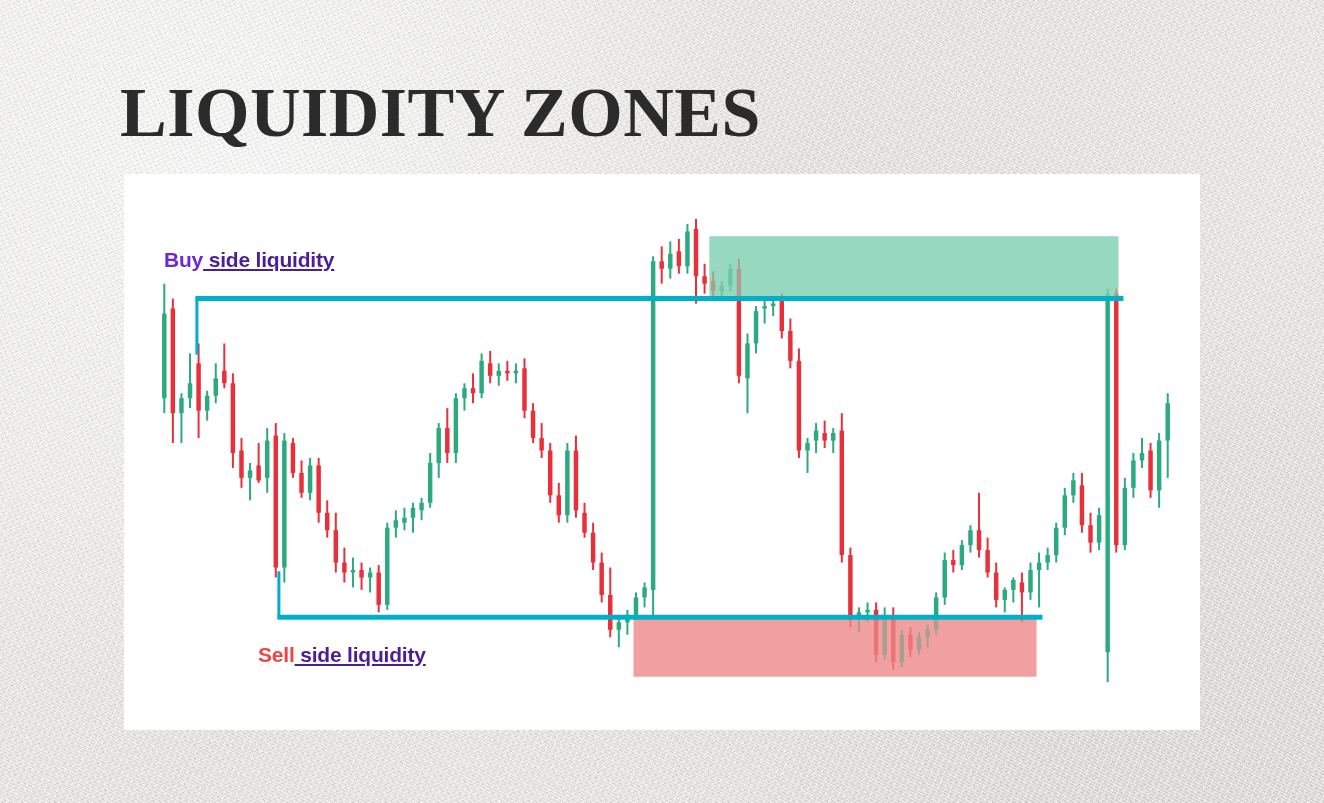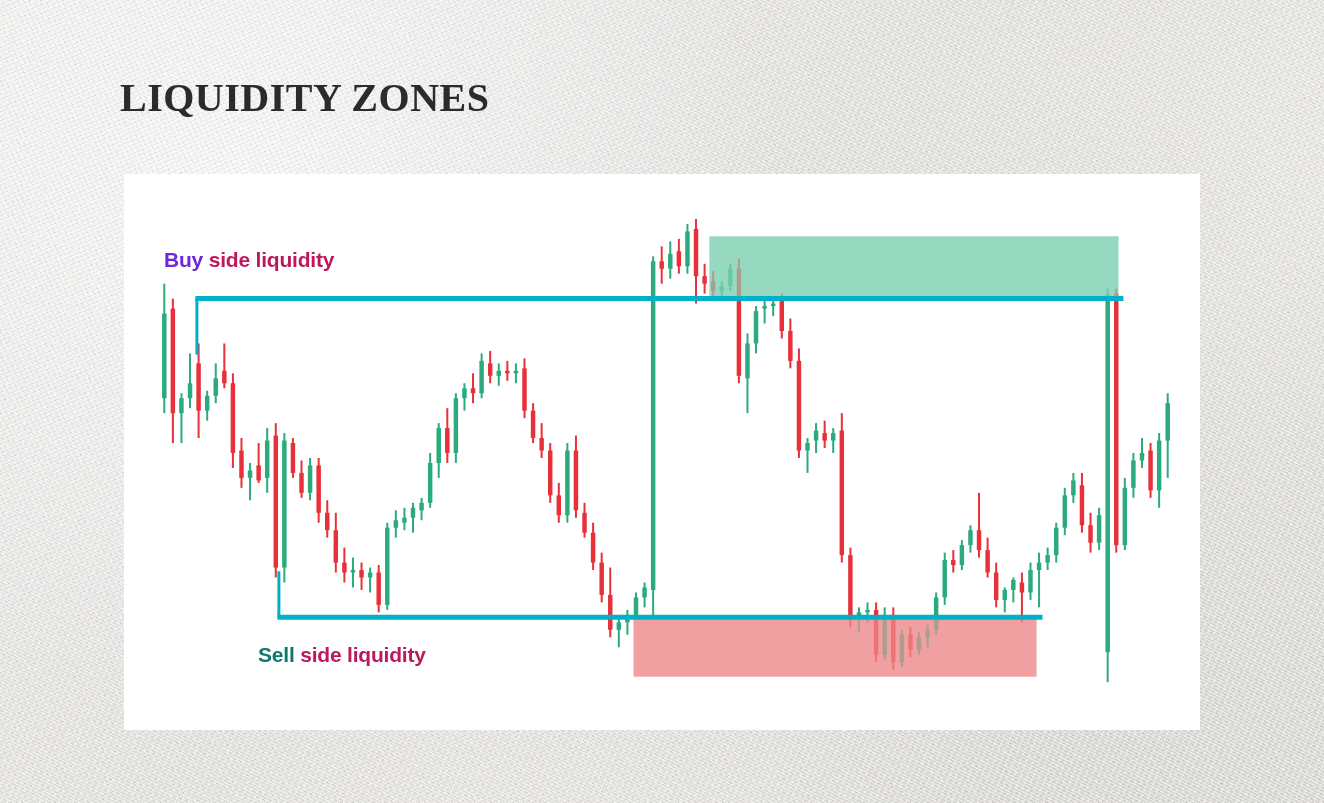--- a/index.html
+++ b/index.html
@@ -36,21 +36,21 @@
     mix-blend-mode: multiply;
   }
 
   
   #page-title {
     position: absolute;
     left: 120px;
     top: 78px;
     font-family: "Liberation Serif", "DejaVu Serif", serif;
     font-weight: bold;
-    font-size: 40px;
+    font-size: 70px;
     letter-spacing: 0.5px;
     color: #2b2b2b;
     line-height: 1;
     white-space: nowrap;
   }
 
   
   #chart-panel {
     position: absolute;
     left: 124px;
@@ -72,22 +72,22 @@
     position: absolute;
     font-family: "Liberation Sans", sans-serif;
     font-weight: bold;
     font-size: 21px;
     white-space: nowrap;
     letter-spacing: -0.2px;
   }
   #buy-label  { left: 40px;  top: 74px; }
   #sell-label { left: 134px; top: 469px; }
   .kw-buy  { color: #6d28d9; }
-  .kw-sell { color: #0f766e; }
-  .kw-rest { color: #be185d; }
+  .kw-sell { color: #ef4444; }
+  .kw-rest { color: #4c1d95; text-decoration: underline; }
 </style>
 </head>
 <body>
 
 <div id="paper-bg"></div>
 <svg id="paper-grain" width="1324" height="803" aria-hidden="true">
   <defs>
     <filter id="grainFilter">
       <feTurbulence type="fractalNoise" baseFrequency="0.85" numOctaves="4" stitchTiles="stitch"></feTurbulence>
       <feColorMatrix type="saturate" values="0"></feColorMatrix>

